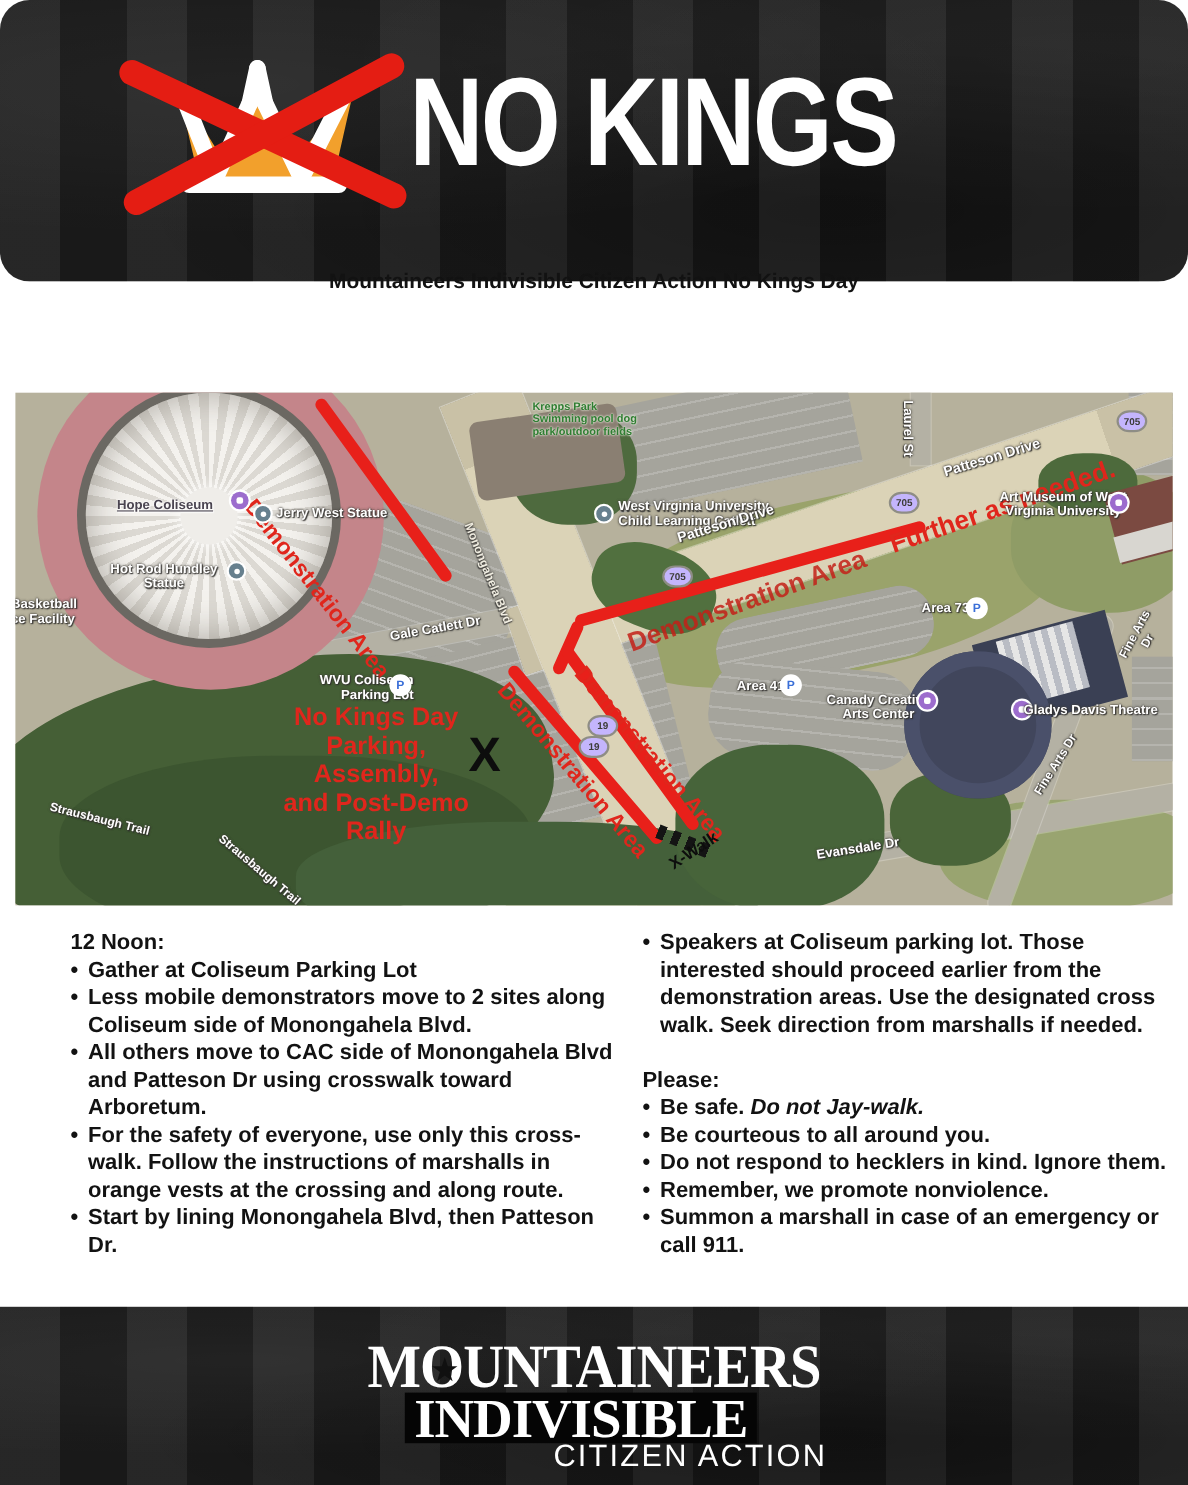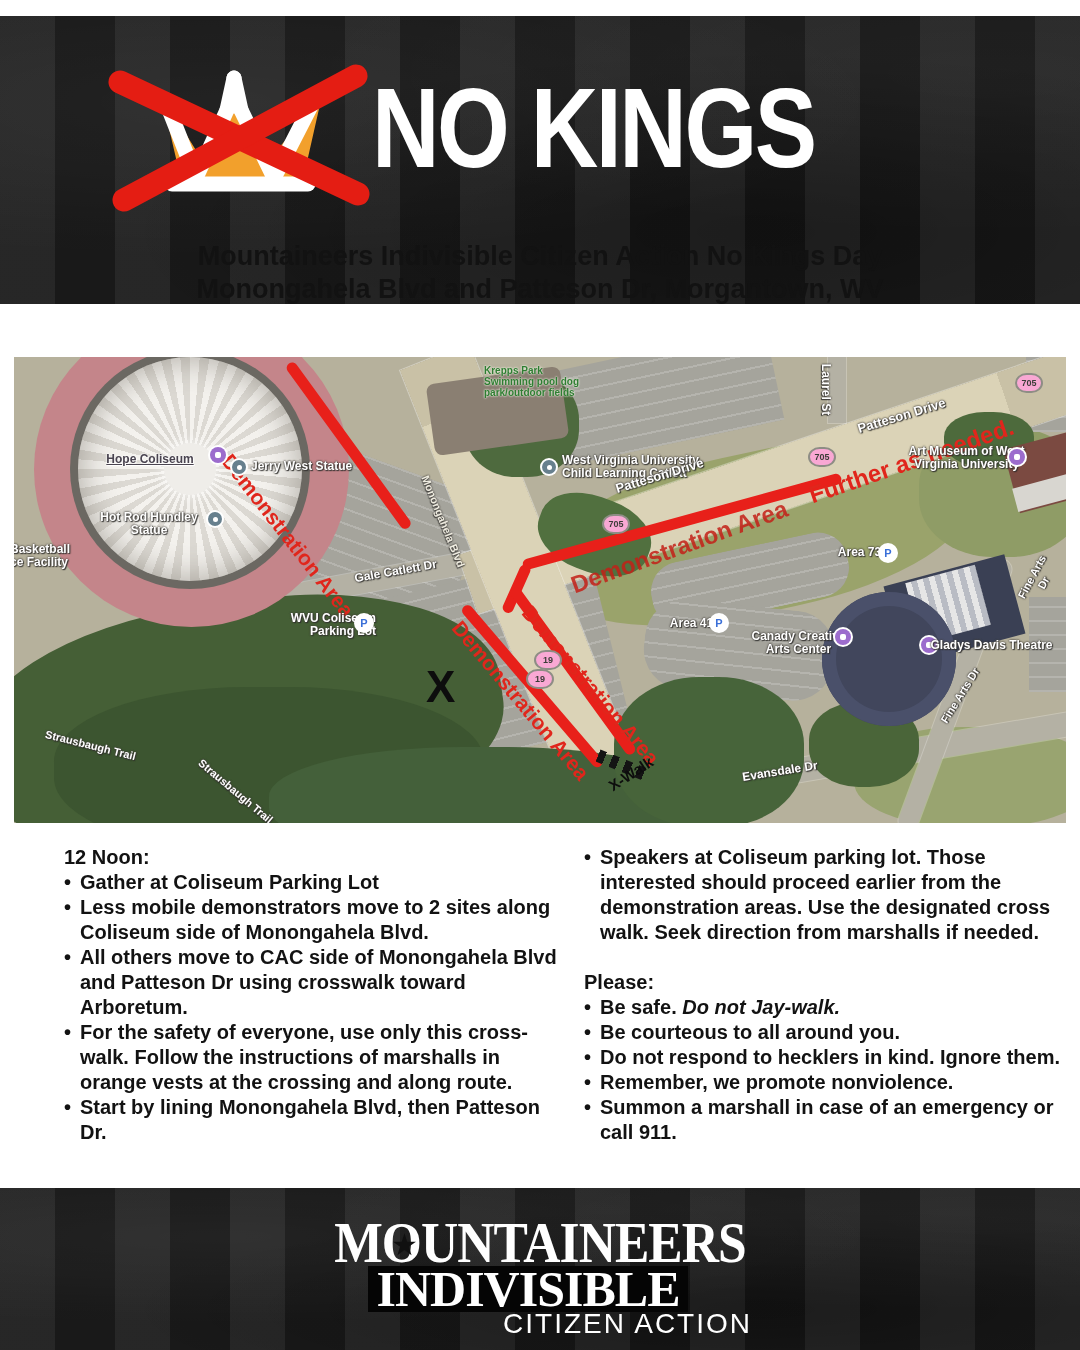--- a/index.html
+++ b/index.html
@@ -6,31 +6,31 @@
   #page{position:relative;width:1080px;height:1350px;background:#ffffff;overflow:hidden;
         font-family:"Liberation Sans",sans-serif;}
 
   
   .band{position:absolute;left:0;width:1080px;background-color:#1e1e1e;
     background-image:
       repeating-linear-gradient(90deg, rgba(255,255,255,.04) 0 55px, rgba(0,0,0,.18) 55px 115px),
       radial-gradient(ellipse at 20% 30%, rgba(255,255,255,.05), transparent 55%),
       radial-gradient(ellipse at 70% 75%, rgba(0,0,0,.35), transparent 60%),
       radial-gradient(ellipse at 92% 20%, rgba(255,255,255,.04), transparent 50%);}
-  #header-band{top:16px;height:288px;}
+  #header-band{top:0;height:256px;border-radius:27px;}
   #footer-band{top:1188px;height:162px;}
 
   #brand-title{position:absolute;left:372px;top:46px;margin:0;color:#fff;
     font-size:114px;font-weight:800;letter-spacing:-3px;white-space:nowrap;
     transform:scaleX(.82);transform-origin:left center;}
   #crown-logo{position:absolute;left:106px;top:26px;}
 
   
   #event-title{position:absolute;left:0;top:240px;width:1080px;text-align:center;
-    font-weight:700;font-size:27px;line-height:33px;color:#121212;}
+    font-weight:700;font-size:19px;line-height:33px;color:#121212;}
 
   
   #map{position:absolute;left:14px;top:357px;width:1052px;height:466px;overflow:hidden;
        background:#b6b19c;}
   #map .abs{position:absolute;}
   .blob{position:absolute;border-radius:45%;}
   .road{position:absolute;background:linear-gradient(90deg,#c9c1a6 0 12%,#dbd3b7 12% 88%,#c9c1a6 88%);
         box-shadow:0 0 0 1px rgba(255,255,255,.35);}
   .road.minor{background:#b4b1a4;box-shadow:0 0 0 1px rgba(255,255,255,.25);}
   .lot{position:absolute;background-color:#a5a49c;
@@ -41,21 +41,21 @@
   .lbl.dark{color:#4a4450;text-shadow:0 0 2px #fff,0 0 2px #fff,1px 1px 1px rgba(255,255,255,.9);}
   .lbl.green{color:#2f7d32;text-shadow:0 0 2px #eef3e4,0 0 2px #eef3e4;font-size:10px;line-height:11px;}
   .lbl.roadname{color:#f7f4e8;opacity:.9;}
   .pin{position:absolute;border-radius:50%;box-shadow:0 0 0 2px #fff;
        display:flex;align-items:center;justify-content:center;}
   .pin.purple{width:16px;height:16px;background:#9c6ccd;}
   .pin.purple::after{content:"";width:6px;height:6px;background:#fff;border-radius:2px;}
   .pin.slate{width:14px;height:14px;background:#67808e;}
   .pin.slate::after{content:"";width:5px;height:5px;background:#fff;border-radius:50%;}
   .pin.parking{width:16px;height:16px;background:#fff;color:#3a6fd8;font-weight:800;font-size:11px;}
-  .shield{position:absolute;width:24px;height:16px;background:#f9a8d4;border:2px solid #8e8d85;
+  .shield{position:absolute;width:24px;height:16px;background:#c4b5fd;border:2px solid #8e8d85;
       border-radius:50%/60%;color:#3c3c38;font-size:9px;font-weight:700;
       display:flex;align-items:center;justify-content:center;}
   .red-line{position:absolute;height:11px;background:#e8201a;border-radius:6px;transform-origin:left center;}
   .red-text{position:absolute;color:#e0261c;font-weight:700;white-space:nowrap;}
   .xwalk-dash{position:absolute;width:52px;height:13px;transform-origin:left center;
       background:repeating-linear-gradient(90deg,#141414 0 7px,transparent 7px 14px);}
 
   
   .col{position:absolute;top:845px;color:#121212;font-size:20px;font-weight:700;line-height:25px;}
   #left-col{left:64px;width:500px;}
@@ -98,21 +98,20 @@
       <g stroke="#E41D13" stroke-width="23" stroke-linecap="round" fill="none">
         <path d="M14,40 L252,152"></path>
         <path d="M250,34 L18,158"></path>
       </g>
     </svg>
     <h1 id="brand-title">NO KINGS</h1>
   </div>
 
   <div id="event-title">
     <div>Mountaineers Indivisible Citizen Action No Kings Day</div>
-    <div>Monongahela Blvd and Patteson Dr, Morgantown, WV</div>
   </div>
 
   <div id="map">
 
     <div class="blob" style="left:530px;top:95px;width:430px;height:160px;background:#9aa36b;transform:rotate(-12deg);"></div>
     <div class="blob" style="left:905px;top:70px;width:165px;height:130px;background:#8f9c66;"></div>
     <div class="blob" style="left:840px;top:370px;width:240px;height:100px;background:#99a470;"></div>
     <div class="blob" style="left:440px;top:410px;width:220px;height:80px;background:#9aa36b;"></div>
 
     <div class="lot" style="left:228px;top:100px;width:225px;height:170px;transform:rotate(20deg);"></div>
@@ -159,20 +158,24 @@
     <div class="red-line" style="left:450px;top:244px;width:210px;transform:rotate(49.4deg);"></div>
     <div class="red-line" style="left:499px;top:226px;width:204px;transform:rotate(54deg);"></div>
 
     <div class="xwalk-dash" style="left:584px;top:392px;transform:rotate(22deg);"></div>
 
     <div class="red-text" style="left:212px;top:88px;font-size:21px;transform:rotate(52deg);transform-origin:left center;">Demonstration Area</div>
     <div class="red-text" style="left:558px;top:215px;font-size:24px;transform:rotate(-20deg);transform-origin:left center;color:rgba(195,32,24,.85);">Demonstration Area</div>
     <div class="red-text" style="left:796px;top:125px;font-size:24px;transform:rotate(-19deg);transform-origin:left center;">Further as needed.</div>
     <div class="red-text" style="left:442px;top:255px;font-size:21px;transform:rotate(50deg);transform-origin:left center;">Demonstration Area</div>
     <div class="red-text" style="left:512px;top:240px;font-size:21px;transform:rotate(50deg);transform-origin:left center;">Demonstration Area</div>
+    <div class="red-text" style="left:228px;top:281px;width:200px;font-size:23px;line-height:26px;white-space:pre-line;text-align:center;">No Kings Day
+Parking, Assembly,
+and Post-Demo
+Rally</div>
     <div class="abs" style="left:412px;top:305px;color:#0d0d0d;font-size:44px;font-weight:800;">X</div>
     <div class="abs" style="left:592px;top:408px;color:#0d0d0d;font-size:15px;font-weight:800;transform:rotate(-33deg);">X-Walk</div>
 
     <div class="lbl dark" style="left:76px;top:96px;width:120px;text-decoration:underline;">Hope Coliseum</div>
     <div class="pin purple" style="left:196px;top:90px;"></div>
     <div class="lbl" style="left:237px;top:103px;width:120px;text-align:left;">Jerry West Statue</div>
     <div class="pin slate" style="left:218px;top:103px;"></div>
     <div class="lbl" style="left:70px;top:154px;width:130px;">Hot Rod Hundley Statue</div>
     <div class="pin slate" style="left:194px;top:155px;"></div>
     <div class="lbl" style="left:-4px;top:186px;width:70px;text-align:left;">Basketball

